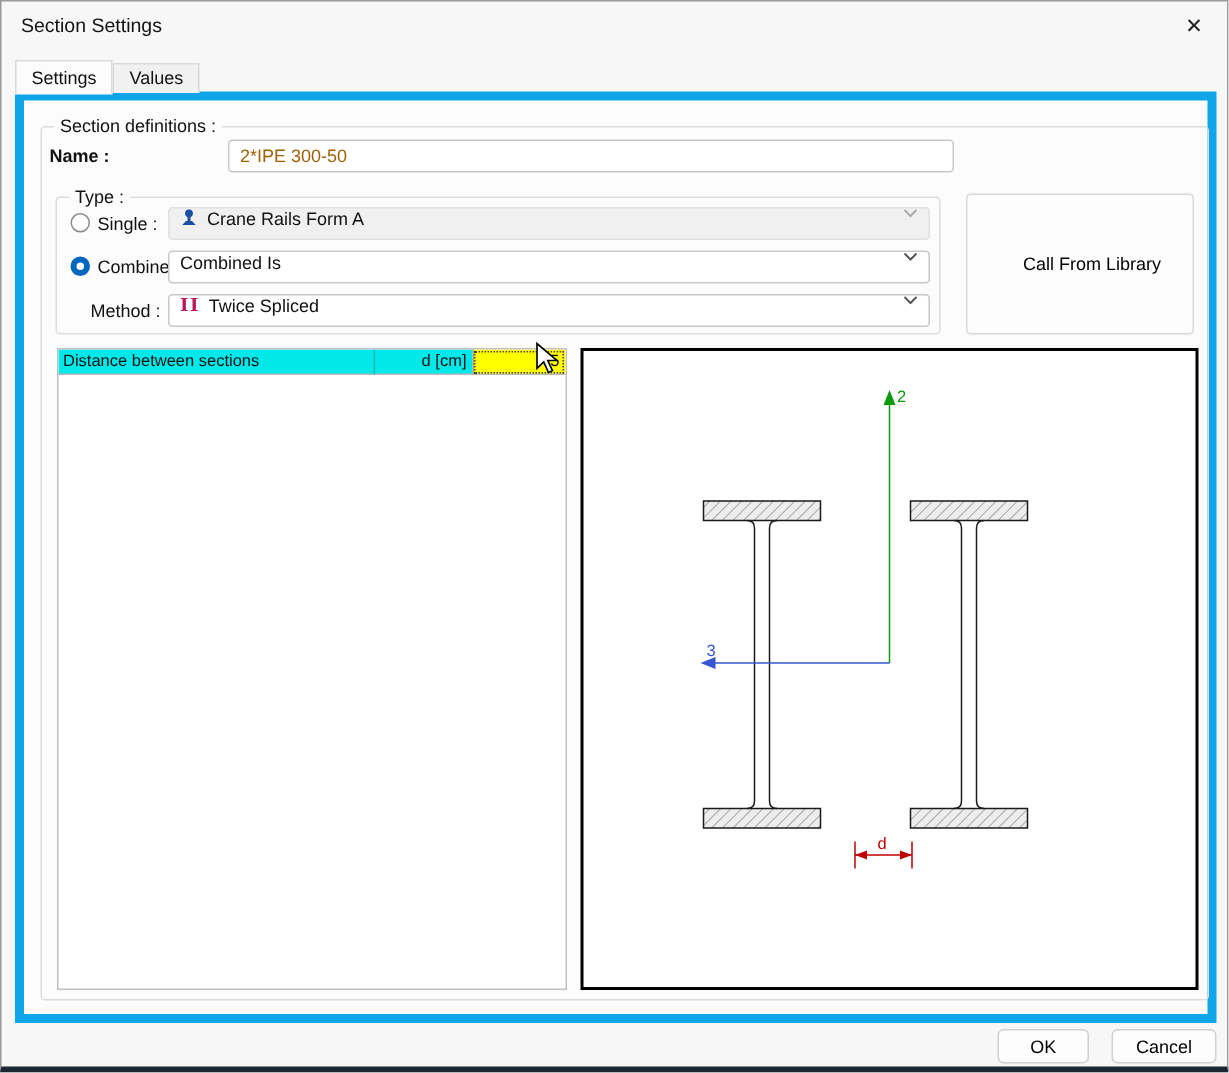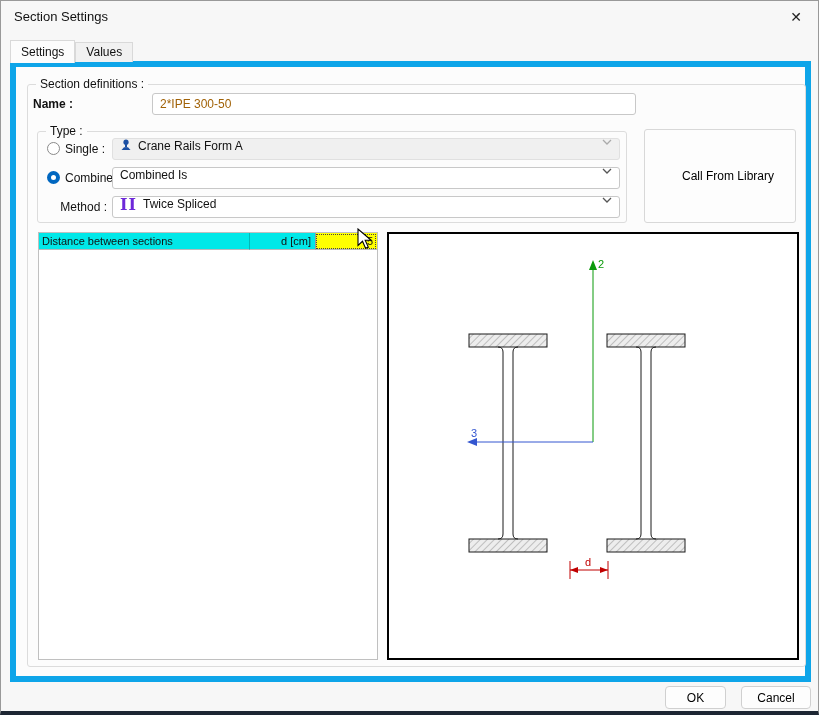--- a/index.html
+++ b/index.html
@@ -36,22 +36,22 @@
     border:1px solid #8a8a8a; }
   .radio.checked{ border:4px solid var(--accent,#0067c0); }
   
   .combo{ position:absolute; left:74px; width:508px; height:22px; background:#fff;
     border:1px solid #c8c8c8; border-radius:3px; display:flex; align-items:flex-start;
     padding:0 7px; gap:6px; font-size:12px; }
   .combo.disabled{ background:#f0f0f0; border-color:#e0e0e0; }
   .combo-arrow{ margin-left:auto; display:flex; }
   .combo-arrow svg{ stroke:#555; }
   .disabled .combo-arrow svg{ stroke:#aaa; }
-  .ii-icon{ font-family:"DejaVu Serif", serif; font-weight:bold; color:#6d28d9;
-    font-size:16px; letter-spacing:1px; line-height:1; }
+  .ii-icon{ font-family:"DejaVu Serif", serif; font-weight:bold; color:#be185d;
+    font-size:12px; letter-spacing:1px; line-height:1; }
   .library-btn{ position:absolute; left:616px; top:44px; width:152px; height:94px;
     background:#fdfdfd; border:1px solid #d8d8d8; border-radius:3px; font-size:12px;
     font-family:"Liberation Sans",sans-serif;padding-left:16px; }
   
   .paramtable{ position:absolute; left:10px; top:147px; width:340px; height:428px;
     border:1px solid #c0c0c0; background:#fff; overflow:hidden; }
   .prow{ display:flex; height:17px; font-size:11px; line-height:16px;justify-content:center; }
   .cell{ border-bottom:1px solid #b9b9b9; }
   .c-name{ flex:1; background:var(--highlight-cyan,#00e8e8); padding:0 3px; overflow:hidden; white-space:nowrap; }
   .c-unit{ width:66px; background:var(--highlight-cyan,#00e8e8); text-align:right; padding:0 4px;

